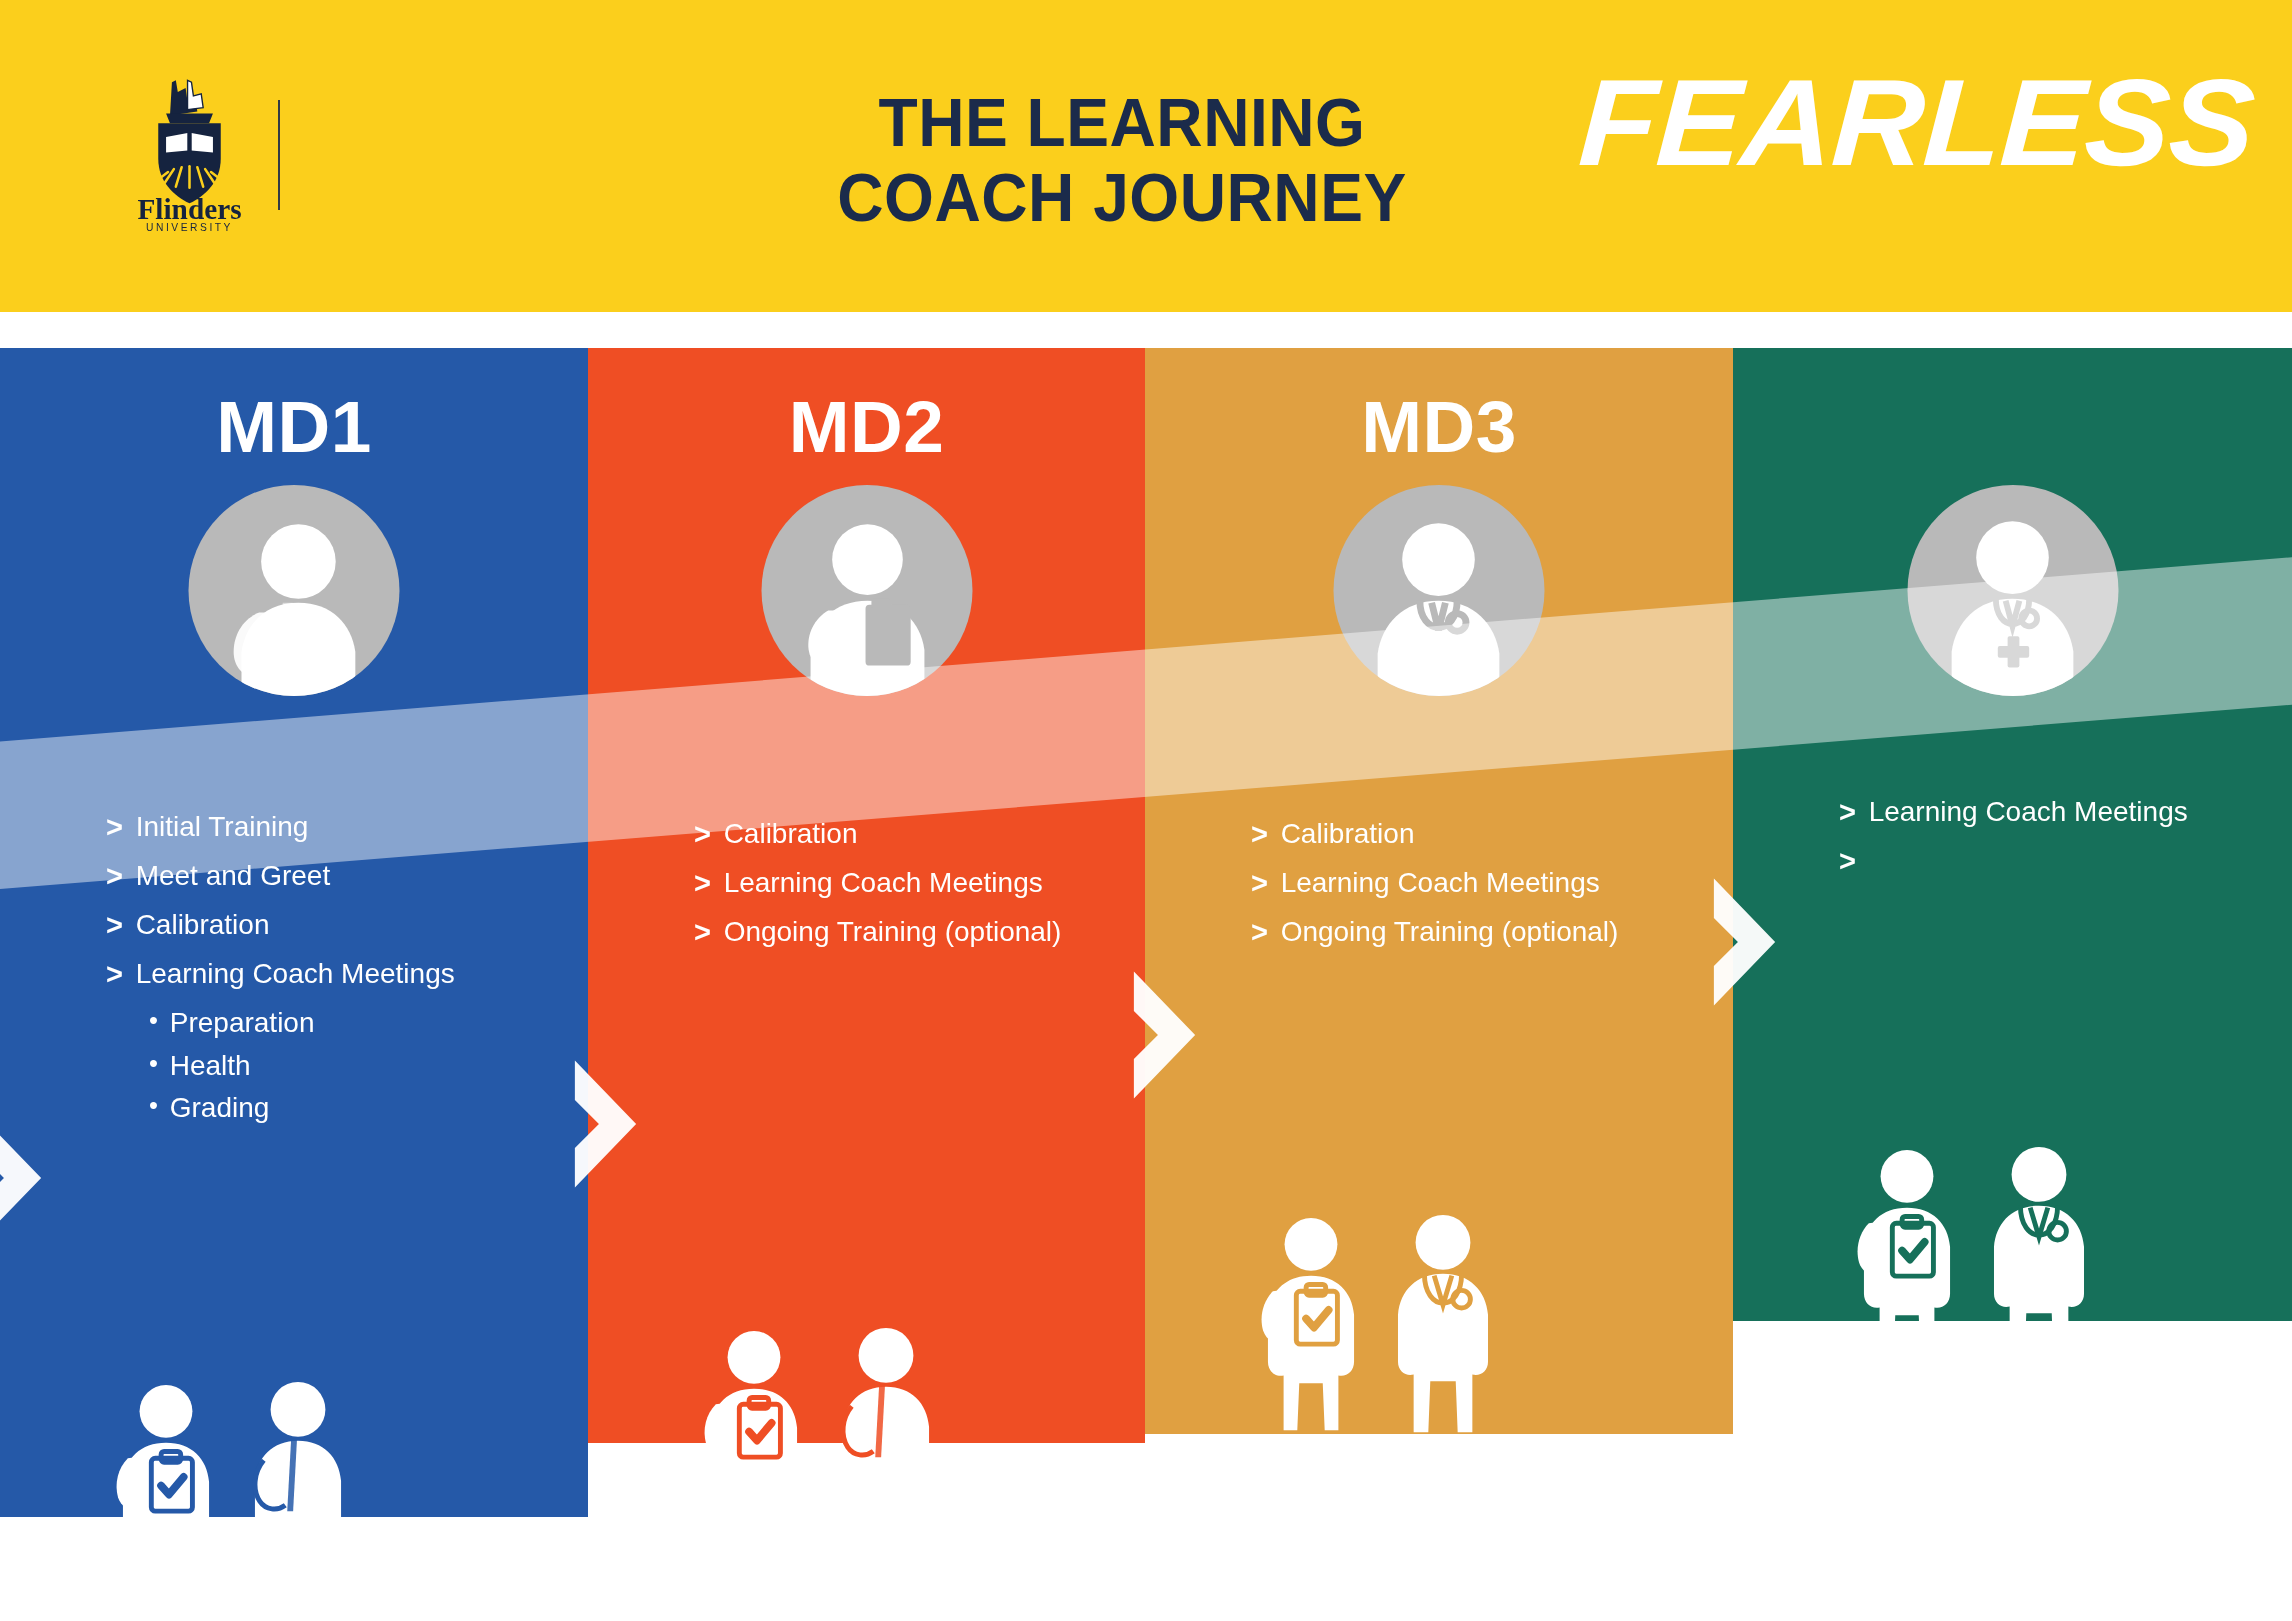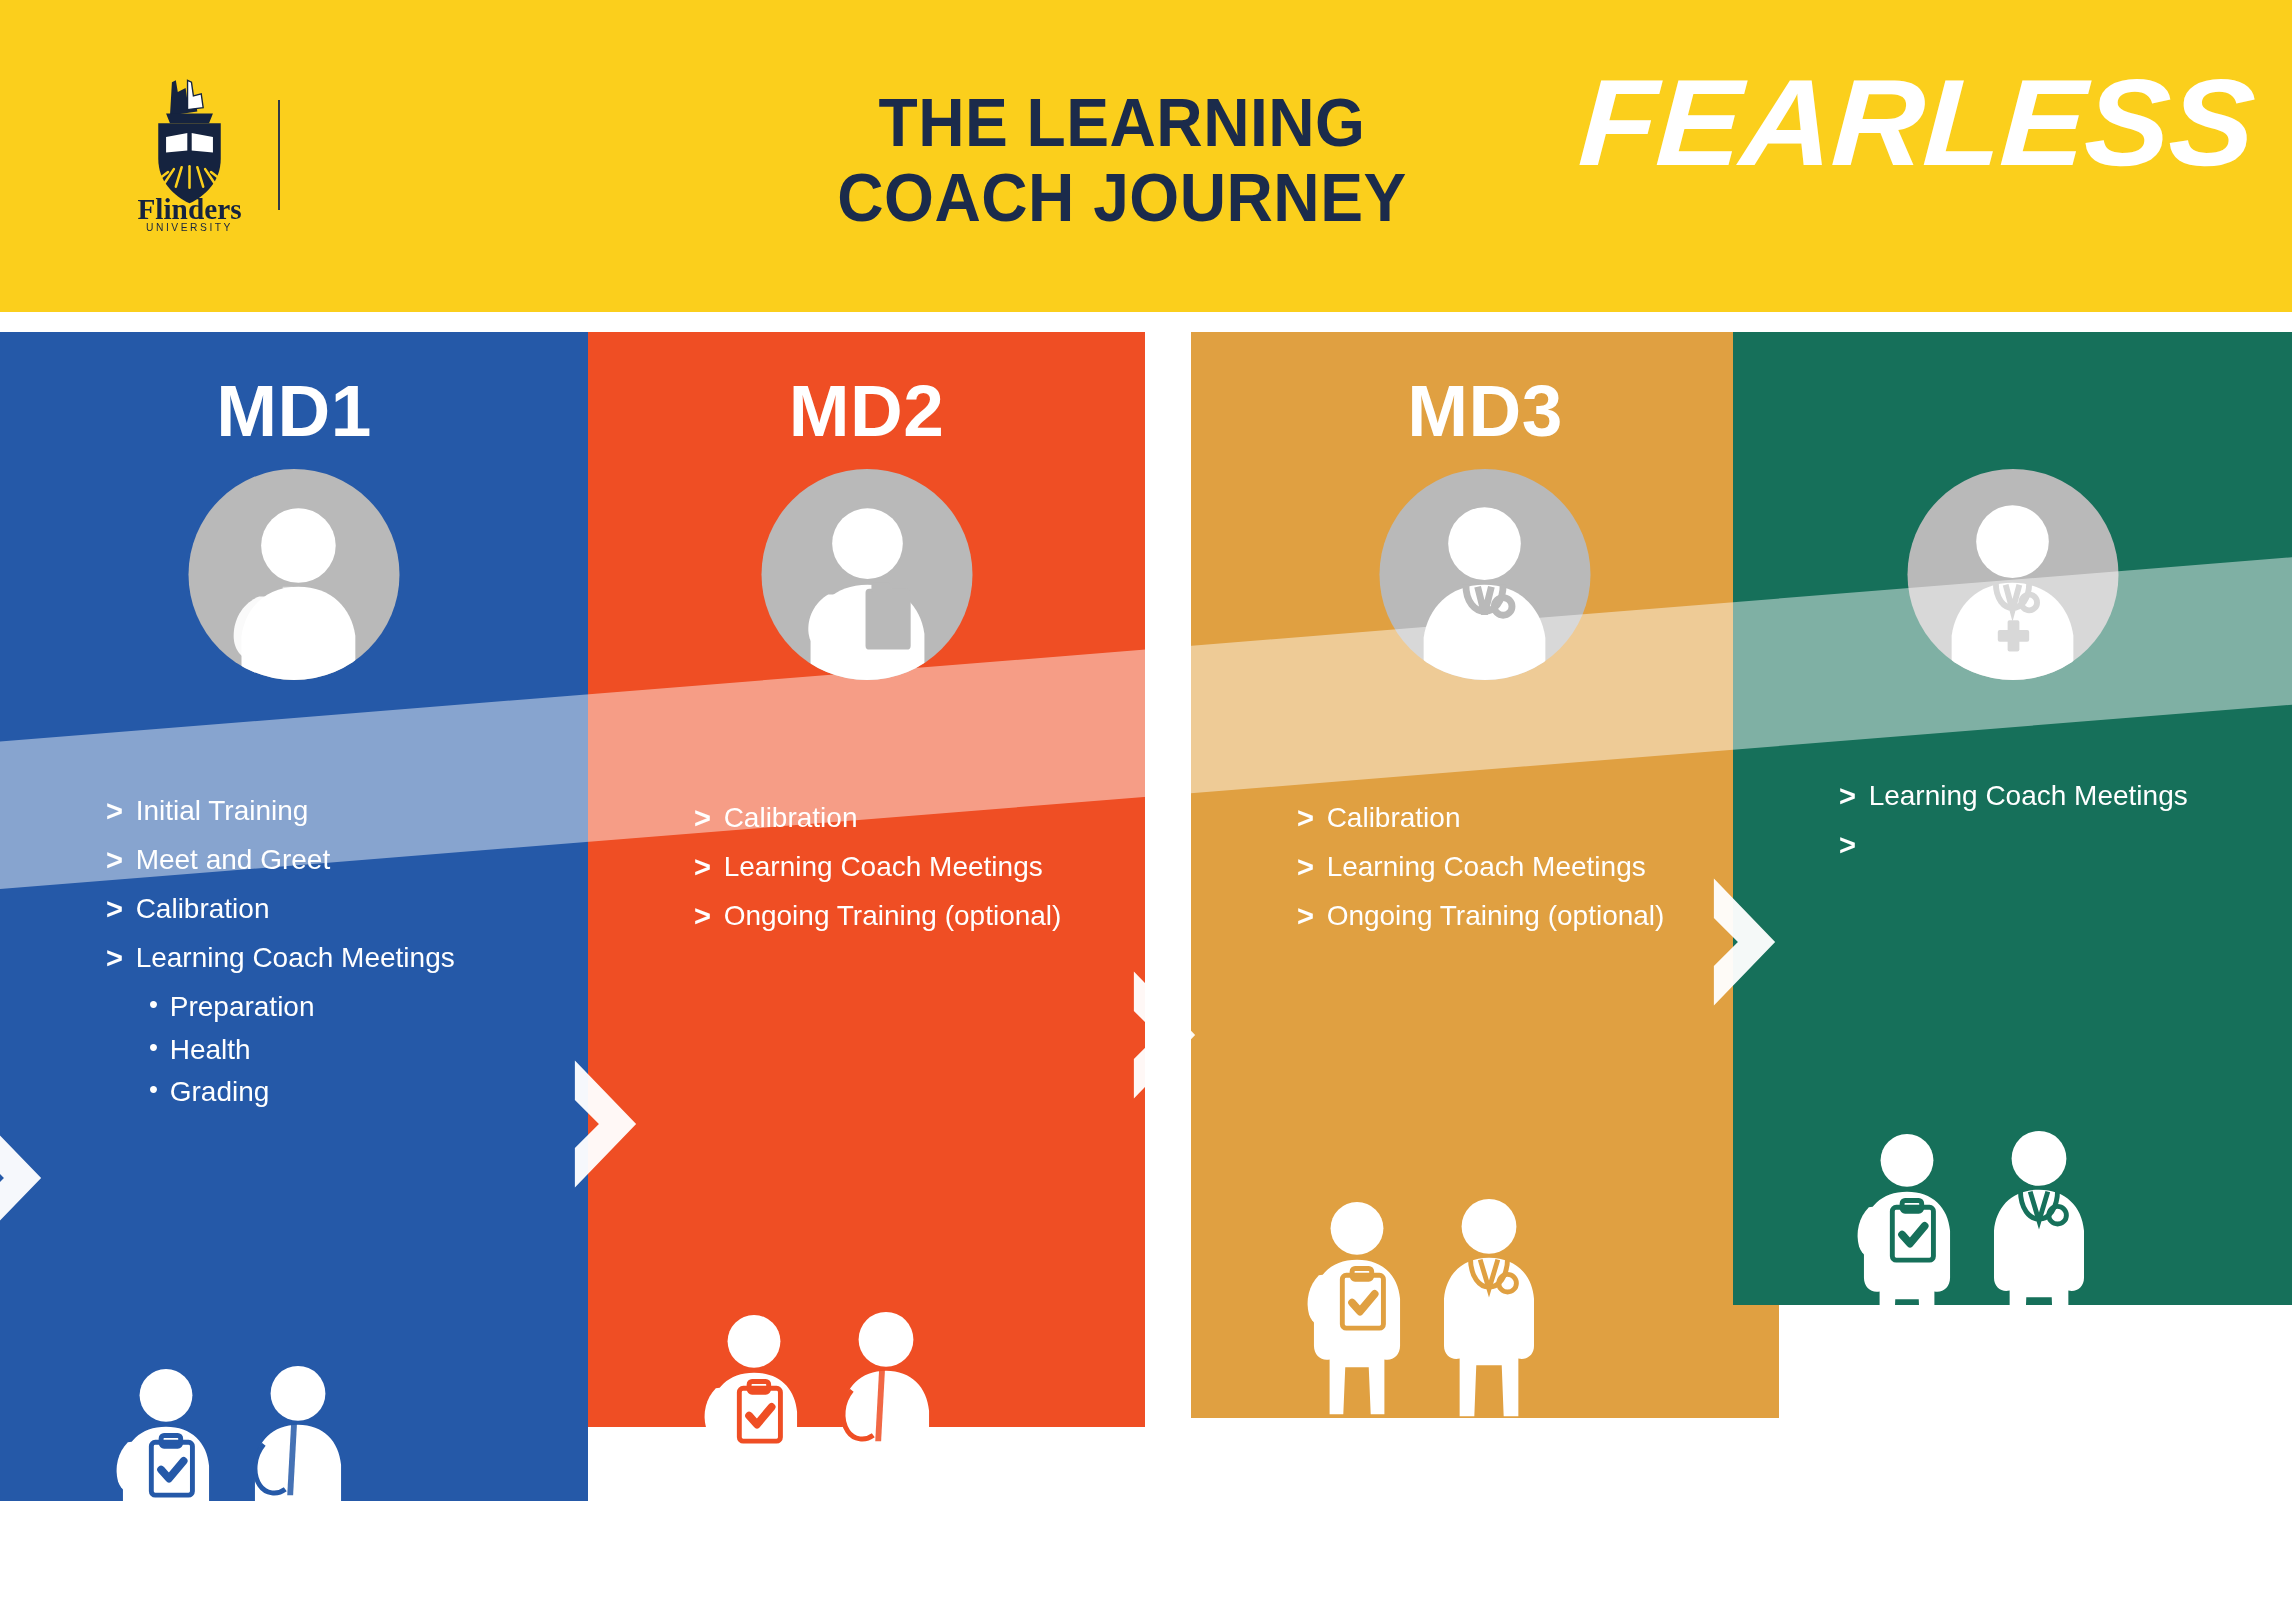--- a/index.html
+++ b/index.html
@@ -70,21 +70,21 @@
     letter-spacing: -1px;
     transform: scaleX(1.04) skewX(-3deg);
     transform-origin: left top;
     line-height: 1;
   }
 
   
   .cols { position: absolute; left: 0; top: 0; width: 2293px; height: 1621px; }
   .col {
     position: absolute;
-    top: 332px;
+    top: 348px;
     text-decoration: underline;
   }
   .col .headline {
     position: absolute;
     top: 37px;
     width: 100%;
     text-align: center;
     color: #ffffff;
     font-size: 73px;
     font-weight: 800;
@@ -370,21 +370,21 @@
     </g>
     <text x="32" y="52" text-anchor="middle" fill="#ffffff" font-family="Liberation Sans, sans-serif" font-size="34" font-weight="800">1</text>
   </svg></div>
             <div class="sem-text">
               <div class="sem-title">SEMESTER 1</div>
               <div class="sem-sub"><span class="big">2 hours</span></div>
             </div>
           </div>
         </div>
       </div>
-      <div class="col" style="left: 1145px; width: 588px; height: 1086px; background: rgb(224, 160, 65); margin-left: 46px;">
+      <div class="col" style="left: 1145px; width: 588px; height: 1086px; background: rgb(224, 160, 65);">
         <div class="headline">MD3</div>
         <div class="avatar">
           <svg viewBox="0 0 215 215">
             <g fill="#ffffff">
       <circle cx="107" cy="76" r="37"></circle>
       <path d="M107 118 c36 0 58 24 62 54 l0 56 -124 0 0 -56 c4 -30 26 -54 62 -54z"></path>
       </g>
       <path d="M100 120 l7 28 7 -28" fill="none" stroke="#b9b9b9" stroke-width="7"></path>
       <path d="M88 118 c0 36 38 36 38 0" fill="none" stroke="#b9b9b9" stroke-width="7"></path>
       <circle cx="126" cy="140" r="9" fill="none" stroke="#b9b9b9" stroke-width="7"></circle>

